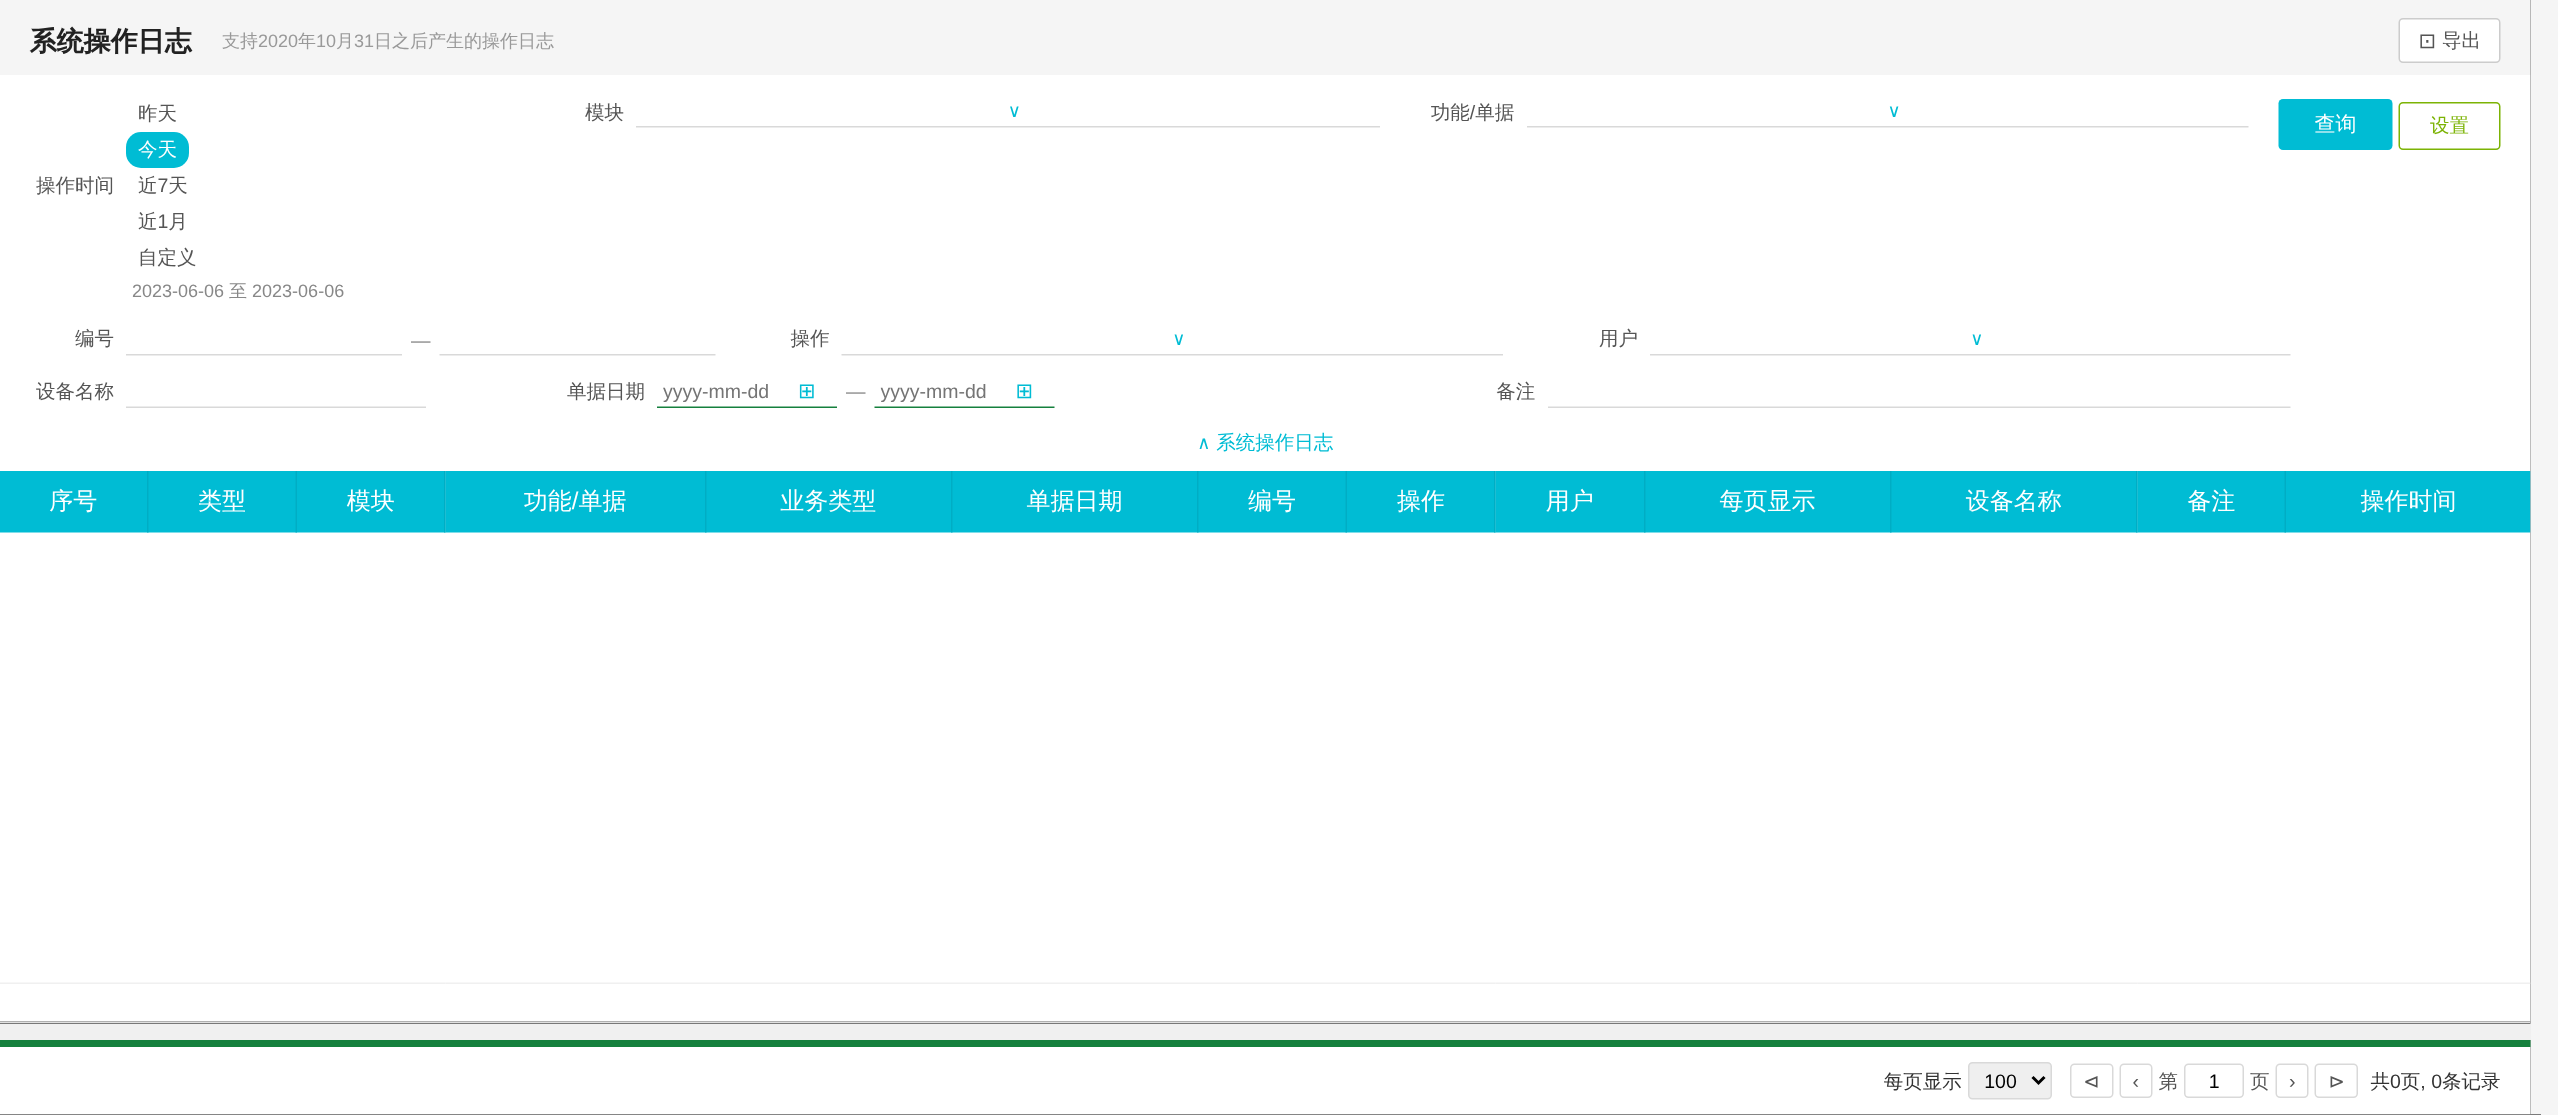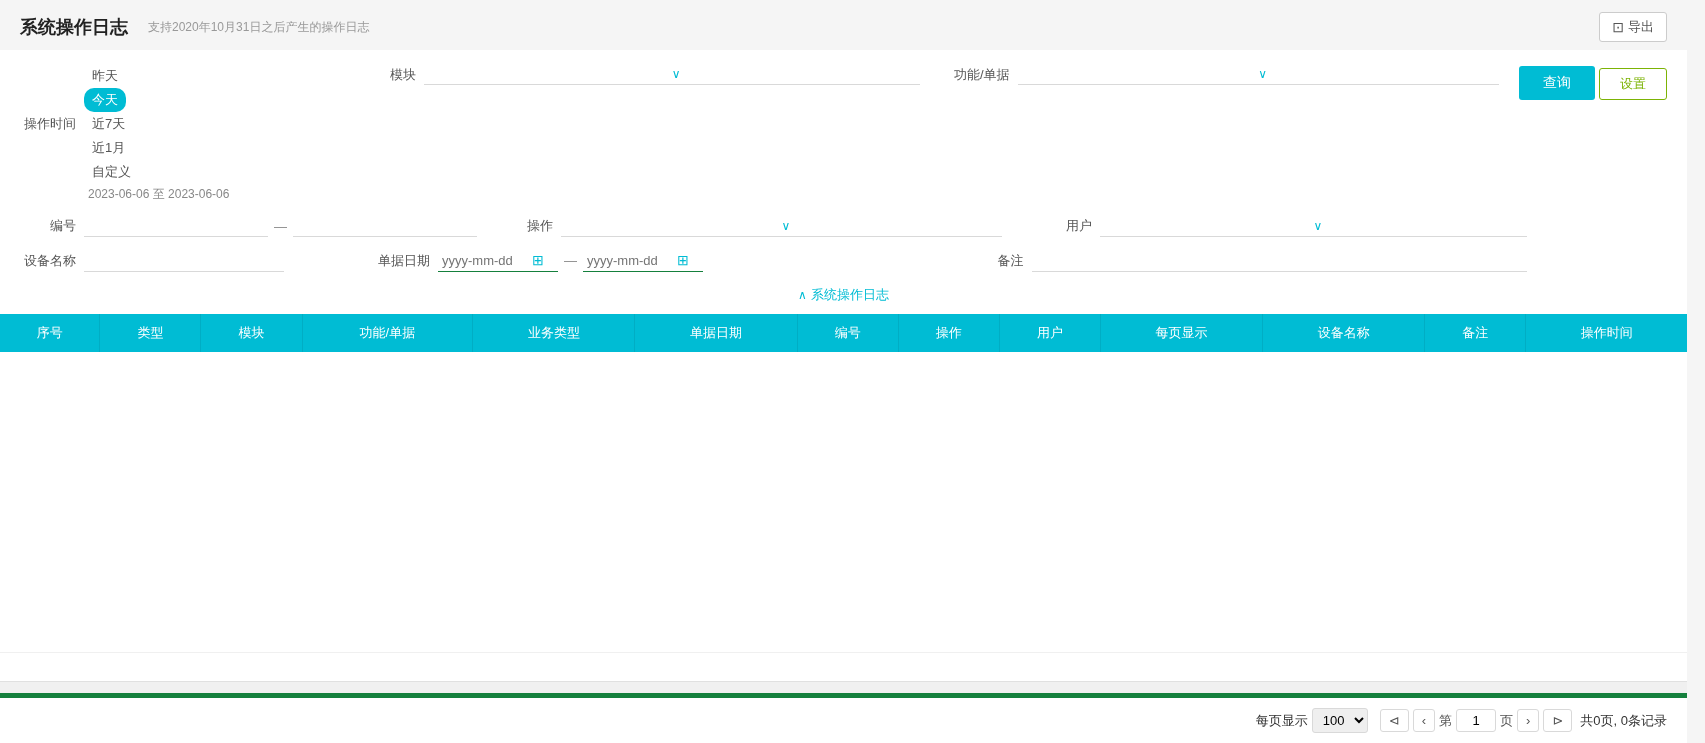--- a/index.html
+++ b/index.html
@@ -46,21 +46,21 @@
     
     .query-btn { background: #00bcd4; color: #fff; border: none; padding: 8px 24px; border-radius: 3px; cursor: pointer; font-size: 14px; }
     .settings-btn { background: #fff; color: #7cb305; border: 1px solid #7cb305; padding: 6px 20px; border-radius: 3px; cursor: pointer; font-size: 13px; margin-top: 4px; }
 
     .btn-group { display: flex; flex-direction: row; align-items: flex-end; gap: 4px; margin-left: auto; }
 
     
     .table-wrap { background: #fff; flex: 1; overflow-x: auto; }
     table { width: 100%; border-collapse: collapse; }
     thead tr { background: #00bcd4; }
-    thead th { color: #fff; padding: 10px 8px; font-size: 13px; font-weight: normal; text-align: center; white-space: nowrap; border-right: 1px solid #00adc4; }
+    thead th { color: #fff; padding: 10px 8px; font-size: 16px; font-weight: normal; text-align: center; white-space: nowrap; border-right: 1px solid #00adc4; }
     thead th:last-child { border-right: none; }
     tbody tr:nth-child(even) { background: #f9f9f9; }
     tbody td { padding: 10px 8px; text-align: center; border-bottom: 1px solid #f0f0f0; font-size: 13px; }
 
     
     .pagination-bar { display: flex; align-items: center; justify-content: flex-end; padding: 10px 20px; background: #fff; border-top: 5px solid #15803d; gap: 8px; font-size: 13px; }
     .page-size-select { display: flex; align-items: center; gap: 4px; }
     .page-size-select select { border: 1px solid #d9d9d9; border-radius: 3px; padding: 3px 6px; font-size: 13px; }
     .pager { display: flex; align-items: center; gap: 4px; }
     .pager-btn { border: 1px solid #d9d9d9; background: #fff; padding: 3px 8px; cursor: pointer; border-radius: 3px; font-size: 13px; color: #555; }

